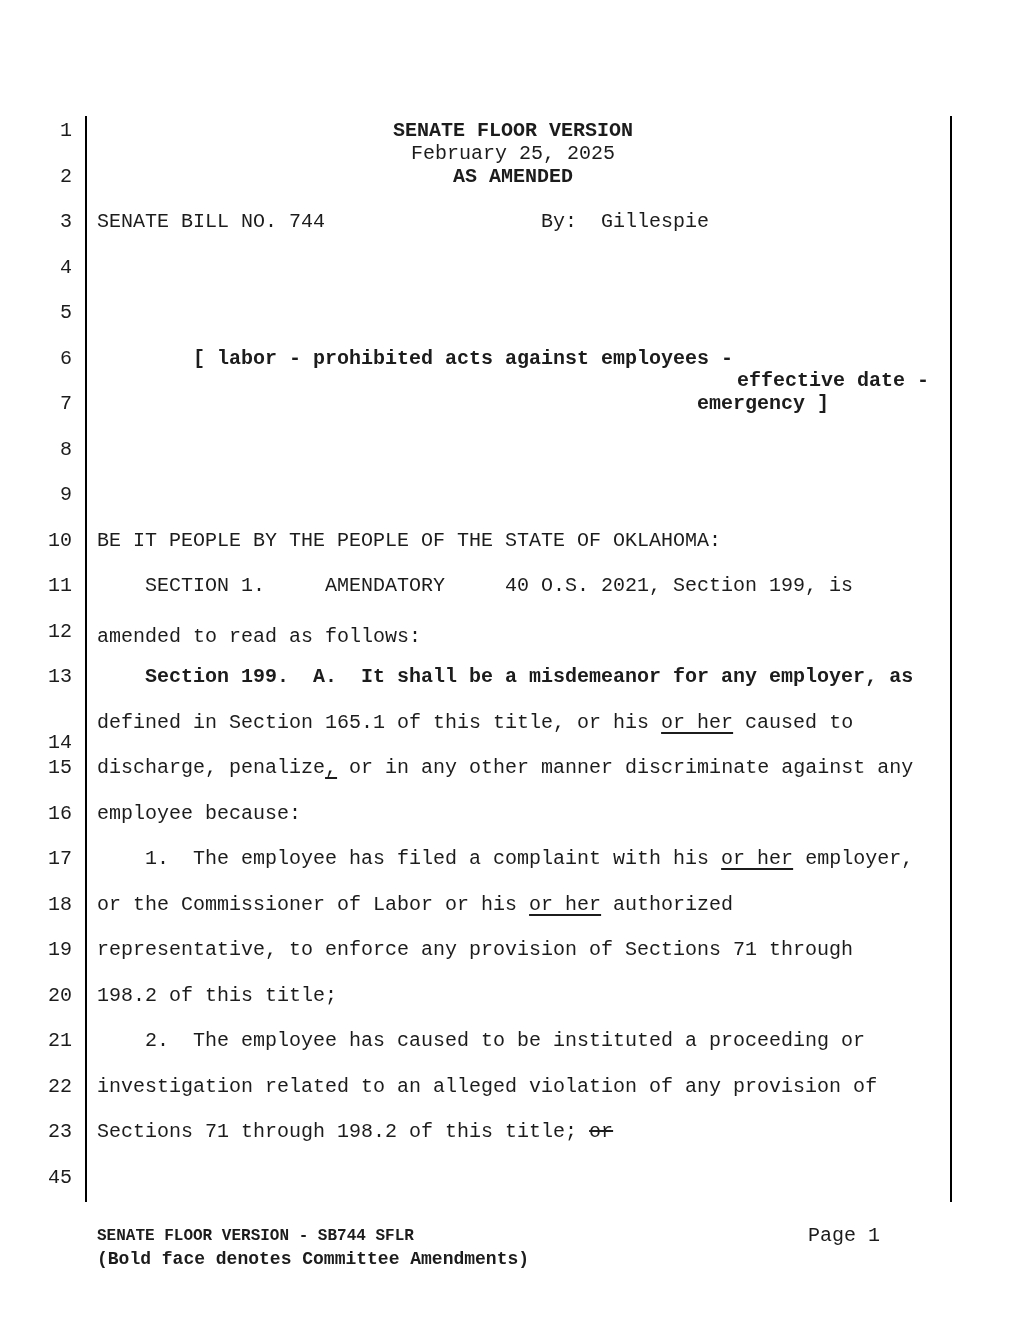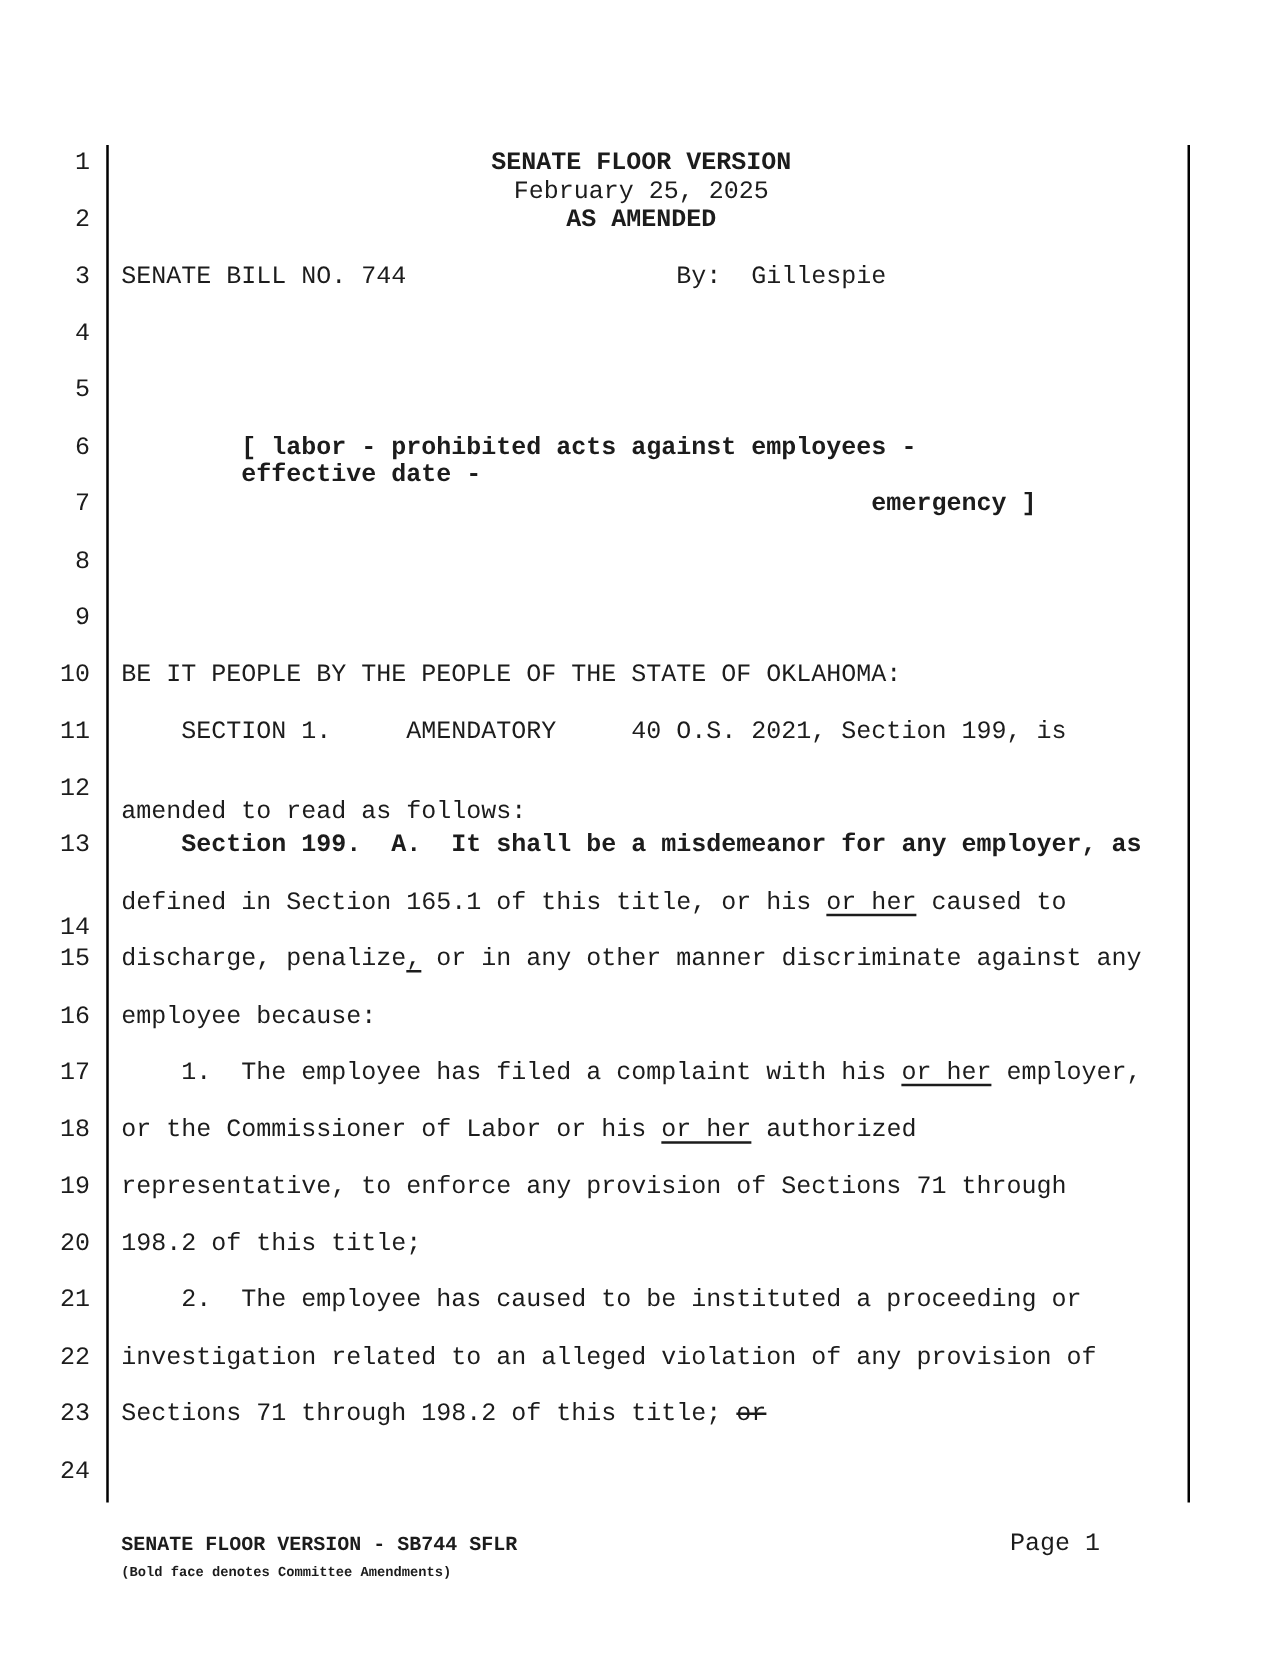--- a/index.html
+++ b/index.html
@@ -57,21 +57,21 @@
     font-size: 16px;
     font-weight: bold;
     white-space: pre;
   }
   .footer-note {
     position: absolute;
     left: 97px;
     top: 1249px;
     height: 20px;
     line-height: 20px;
-    font-size: 11px;
+    font-size: 18px;
     font-weight: bold;
     white-space: pre;
   }
   .footer-page {
     position: absolute;
     left: 808px;
     top: 1223px;
     height: 26px;
     line-height: 26px;
     font-size: 20px;
@@ -102,33 +102,33 @@
       <div class="linenum" style="top: 730px;">14</div>
       <div class="linenum" style="top: 755px;">15</div>
       <div class="linenum" style="top: 801px;">16</div>
       <div class="linenum" style="top: 846px;">17</div>
       <div class="linenum" style="top: 892px;">18</div>
       <div class="linenum" style="top: 937px;">19</div>
       <div class="linenum" style="top: 983px;">20</div>
       <div class="linenum" style="top: 1028px;">21</div>
       <div class="linenum" style="top: 1074px; font-family: Liberation Mono, monospace;">22</div>
       <div class="linenum" style="top: 1119px;">23</div>
-      <div class="linenum" style="top: 1165px;">24</div>
+      <div class="linenum" style="top: 1165px;">45</div>
     </div>
   <div id="doc-rows">
       <div class="docline center bold" style="top: 118px;"><span class="">SENATE FLOOR VERSION</span></div>
       <div class="docline center" style="top: 141px;"><span class="">February 25, 2025</span></div>
       <div class="docline center bold" style="top: 164px;"><span class="">AS AMENDED</span></div>
       <div class="docline" style="top: 209px;"><span class="">SENATE BILL NO. 744                  By:  Gillespie</span></div>
       <div class="docline bold" style="top: 346px;"><span class="">        [ labor - prohibited acts against employees -</span></div>
-      <div class="docline bold" style="top: 368px;"><span class="">        effective date -</span></div>
+      <div class="docline bold" style="top: 368px; text-align: right;"><span class="">        effective date -</span></div>
       <div class="docline bold" style="top: 391px;"><span class="">                                                  emergency ]</span></div>
       <div class="docline" style="top: 528px;"><span class="">BE IT PEOPLE BY THE PEOPLE OF THE STATE OF OKLAHOMA:</span></div>
       <div class="docline" style="top: 573px;"><span class="">    SECTION 1.     AMENDATORY     40 O.S. 2021, Section 199, is</span></div>
-      <div class="docline" style="top: 637px;"><span class="">amended to read as follows:</span></div>
+      <div class="docline" style="top: 624px;"><span class="">amended to read as follows:</span></div>
       <div class="docline" style="top: 664px; font-weight: bold;"><span class="">    Section 199.  A.  It shall be a misdemeanor for any employer, as</span></div>
       <div class="docline" style="top: 710px;"><span class="">defined in Section 165.1 of this title, or his </span><span class="seg-u ">or her</span><span class=""> caused to</span></div>
       <div class="docline" style="top: 755px;"><span class="">discharge, penalize</span><span class="seg-u ">,</span><span class=""> or in any other manner discriminate against any</span></div>
       <div class="docline" style="top: 801px;"><span class="">employee because:</span></div>
       <div class="docline" style="top: 846px;"><span class="">    1.  The employee has filed a complaint with his </span><span class="seg-u ">or her</span><span class=""> employer,</span></div>
       <div class="docline" style="top: 892px;"><span class="">or the Commissioner of Labor or his </span><span class="seg-u ">or her</span><span class=""> authorized</span></div>
       <div class="docline" style="top: 937px;"><span class="">representative, to enforce any provision of Sections 71 through</span></div>
       <div class="docline" style="top: 983px;"><span class="">198.2 of this title;</span></div>
       <div class="docline" style="top: 1028px;"><span class="">    2.  The employee has caused to be instituted a proceeding or</span></div>
       <div class="docline" style="top: 1074px;"><span class="">investigation related to an alleged violation of any provision of</span></div>

